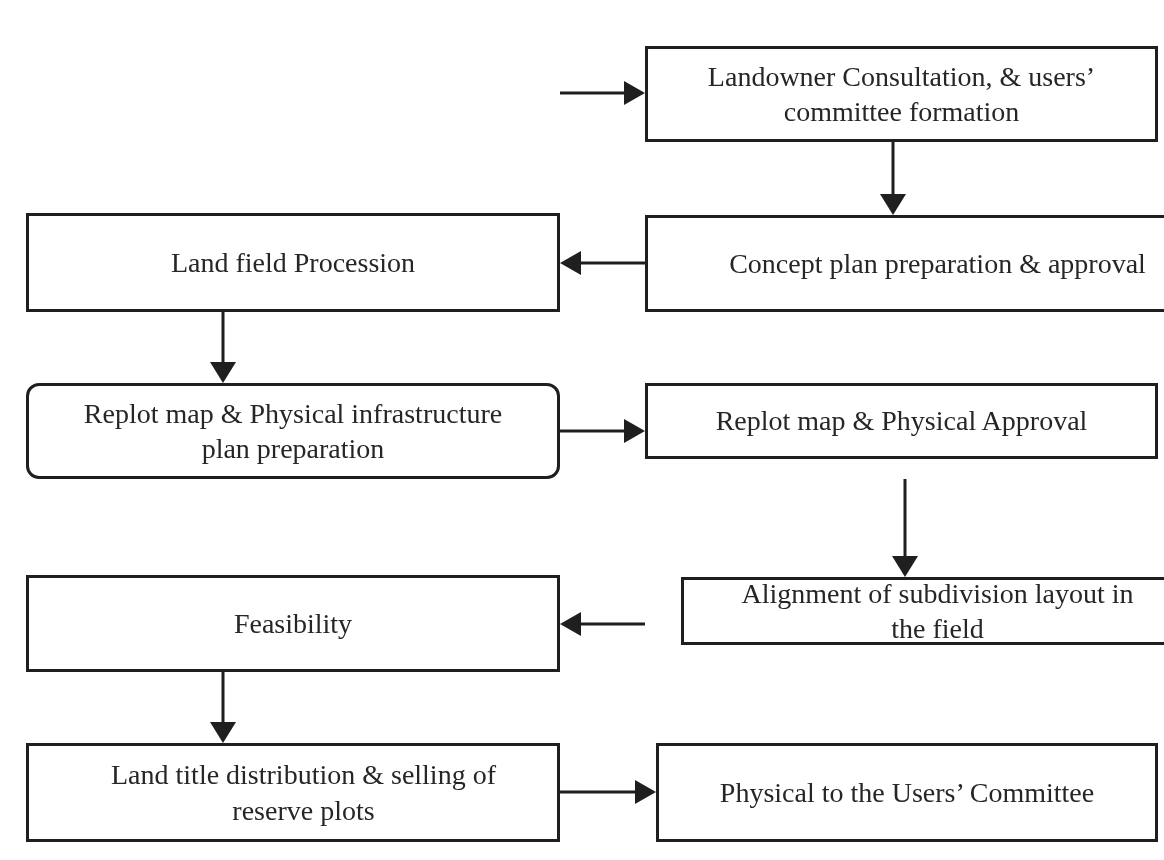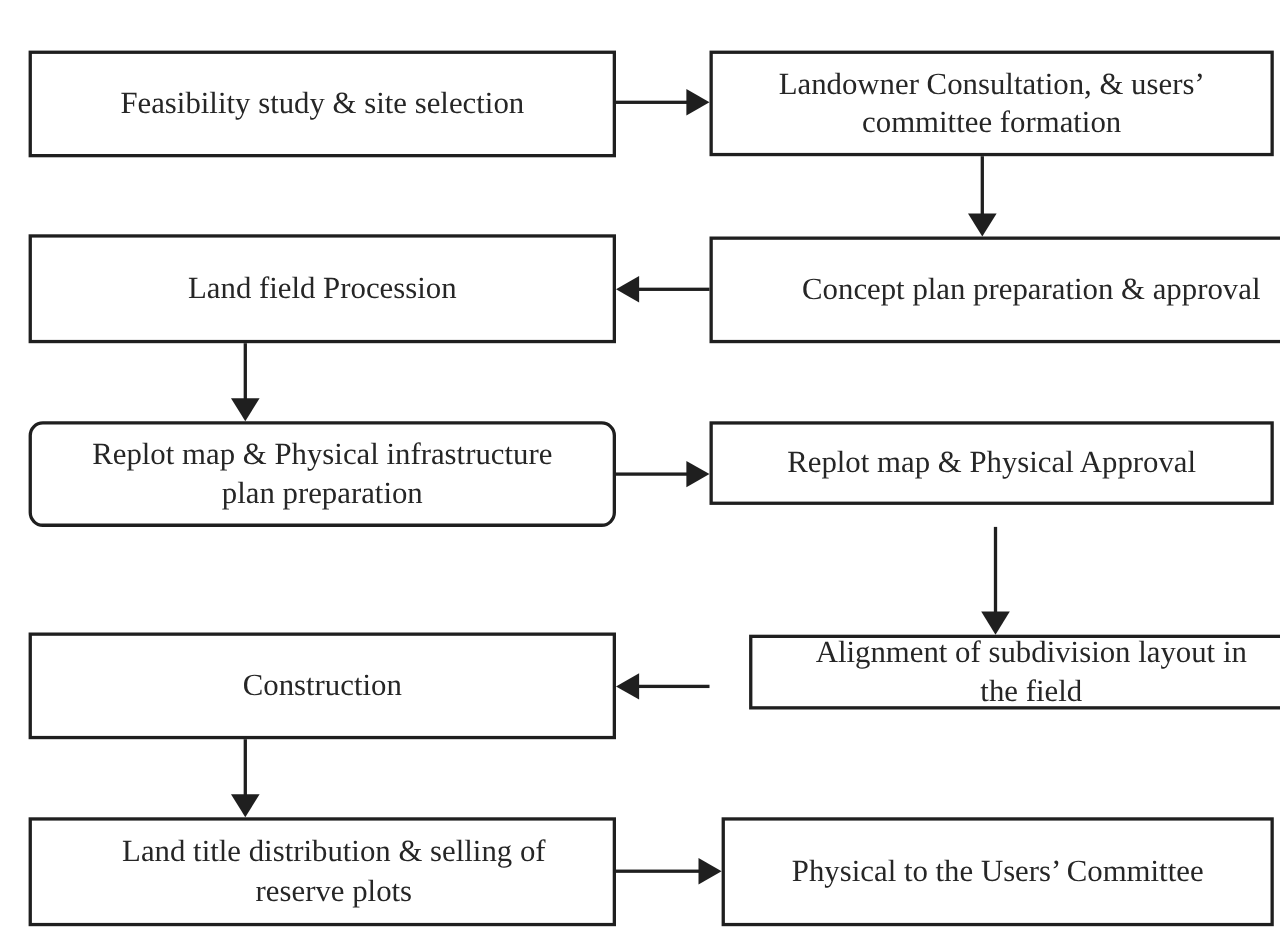--- a/index.html
+++ b/index.html
@@ -85,29 +85,28 @@
   .a6 { left: 892px; top: 479px; height: 98px; }  
   .a7 { left: 560px; top: 612px; width: 85px; }   
   .a8 { left: 210px; top: 672px; height: 71px; }  
   .a9 { left: 560px; top: 780px; width: 96px; }   
 </style>
 </head>
 <body>
 
 <div class="canvas">
 
-  <div class="node n-l1">Feasibility study &amp; site selection</div>
   <div class="node n-r1">Landowner Consultation, &amp; users’
 committee formation</div>
   <div class="node n-l2">Land field Procession</div>
   <div class="node n-r2">Concept plan preparation &amp; approval</div>
   <div class="node n-l3">Replot map &amp; Physical infrastructure
 plan preparation</div>
   <div class="node n-r3">Replot map &amp; Physical Approval</div>
-  <div class="node n-l4">Construction</div>
+  <div class="node n-l4">Feasibility</div>
   <div class="node n-r4">Alignment of subdivision layout in
 the field</div>
   <div class="node n-l5">Land title distribution &amp; selling of
 reserve plots</div>
   <div class="node n-r5">Physical to the Users’ Committee</div>
 
   <div class="harrow dir-right a1">
     <div class="shaft"></div>
     <div class="head"></div>
   </div>

